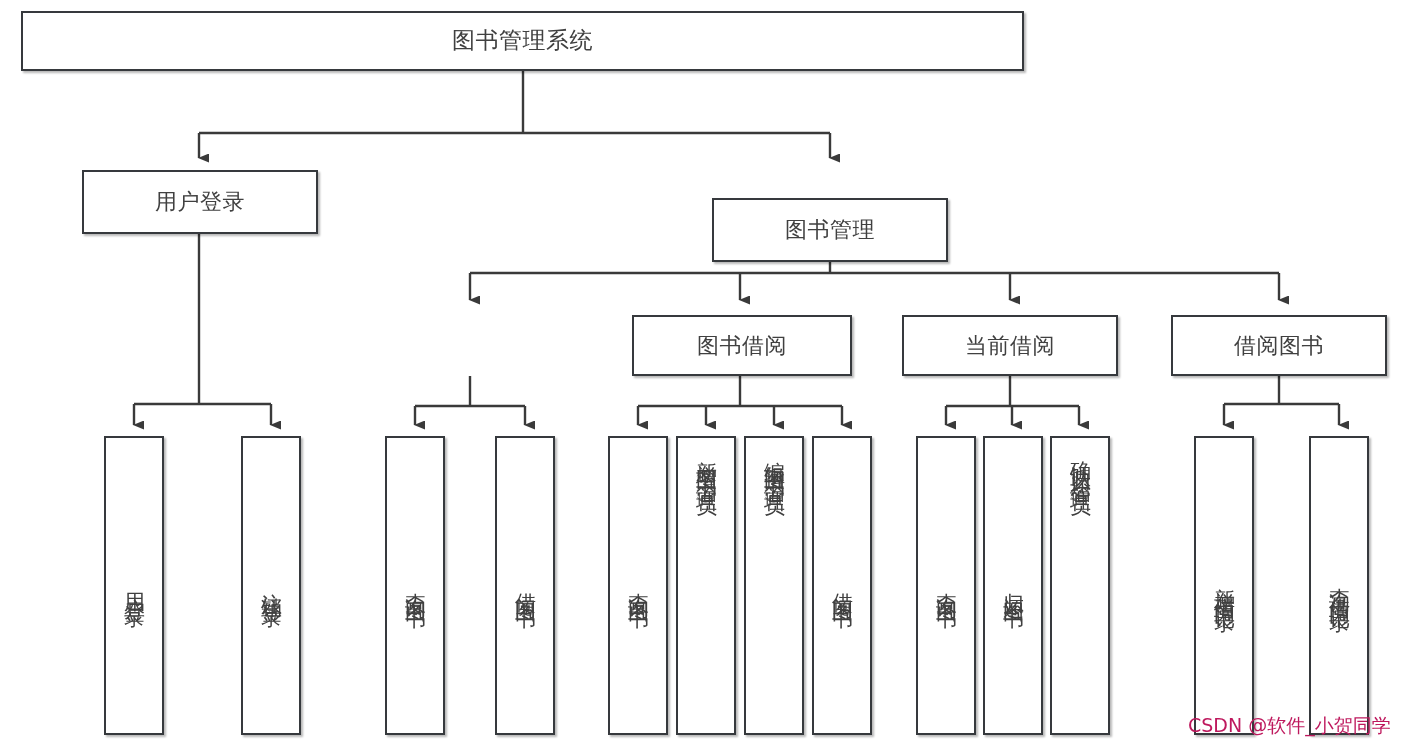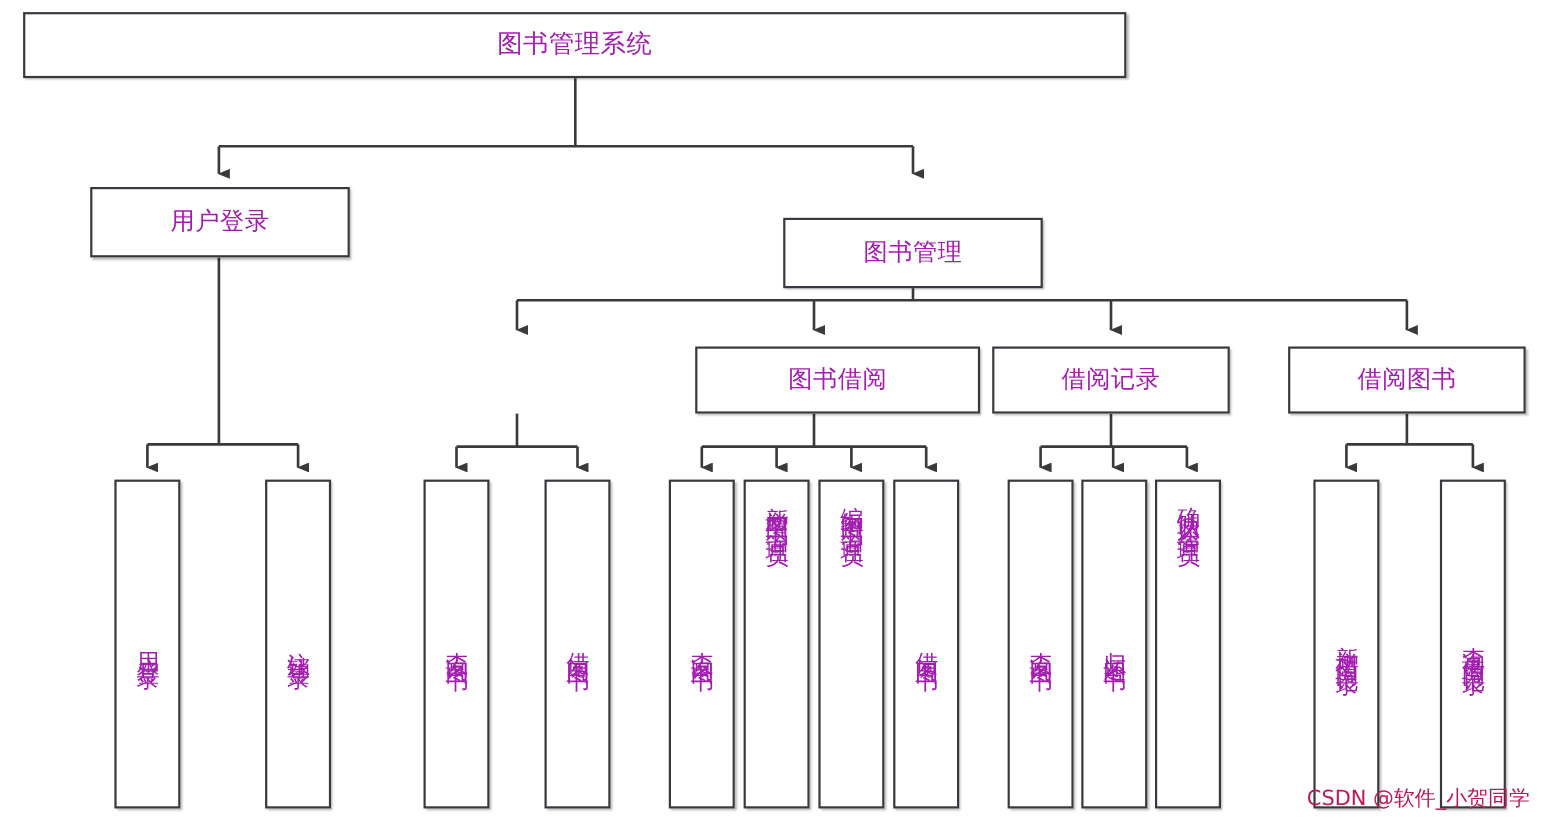--- a/index.html
+++ b/index.html
@@ -28,21 +28,21 @@
   }
   .node {
     position: absolute;
     box-sizing: border-box;
     background: #ffffff;
     border: 2px solid #36393d;
     box-shadow: 2px 2px 2px rgba(0,0,0,0.28);
     display: flex;
     align-items: center;
     justify-content: center;
-    color: #a21caf;
+    color: #404040;
     z-index: 2;
   }
   .node-label {
     display: block;
     text-align: center;
     line-height: 1.18;
     letter-spacing: 0.5px;
     white-space: nowrap;
   }
   
@@ -147,26 +147,26 @@
 
   <div class="node horiz" style="left:82px; top:170px; width:236px; height:64px;">
     <span class="node-label">用户登录</span>
   </div>
 
   <div class="node horiz" style="left:712px; top:170px; width:236px; height:64px;margin-top:28px;">
     <span class="node-label">图书管理</span>
   </div>
 
 
-  <div class="node horiz" style="left:632px; top:315px; width:259px; height:61px;">
+  <div class="node horiz" style="left:632px; top:315px; width:220px; height:61px;">
     <span class="node-label">图书借阅</span>
   </div>
 
   <div class="node horiz" style="left:902px; top:315px; width:216px; height:61px;">
-    <span class="node-label">借阅记录</span>
+    <span class="node-label">当前借阅</span>
   </div>
 
   <div class="node horiz" style="left:1171px; top:315px; width:216px; height:61px;">
     <span class="node-label">借阅图书</span>
   </div>
 
   <div class="node vert short" style="left:104px; top:436px; width:60px; height:299px;">
     <span class="node-label">用户登录</span>
   </div>
 

